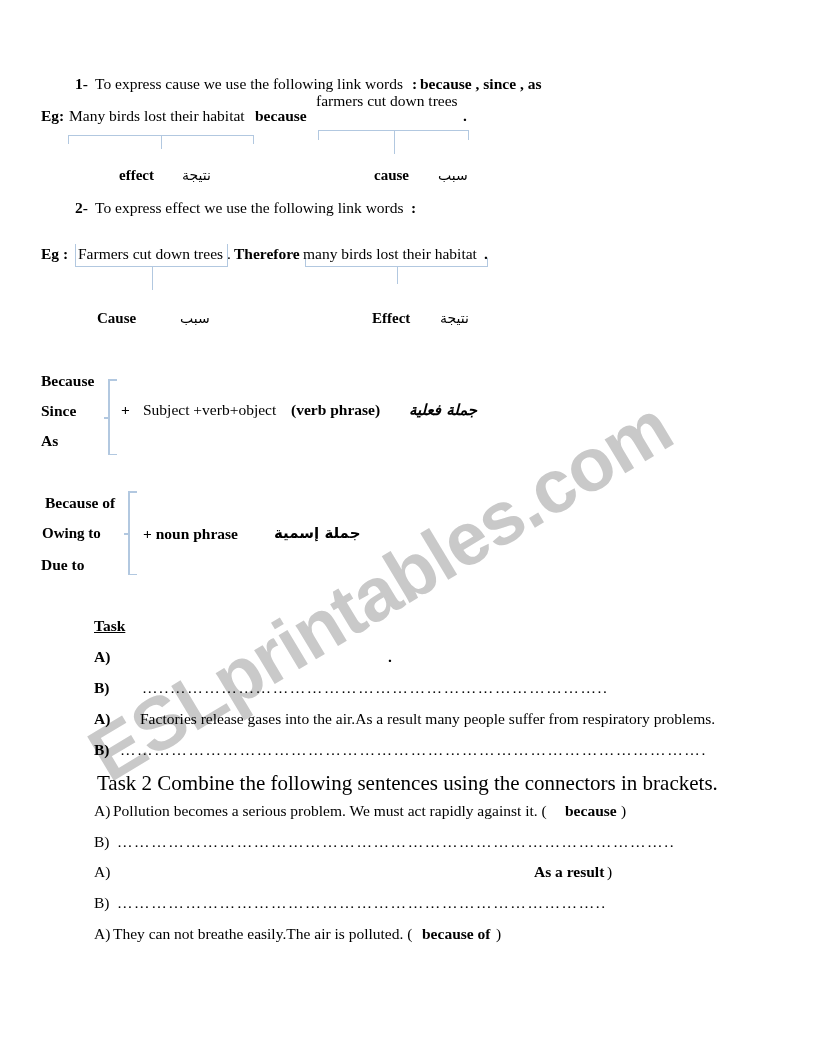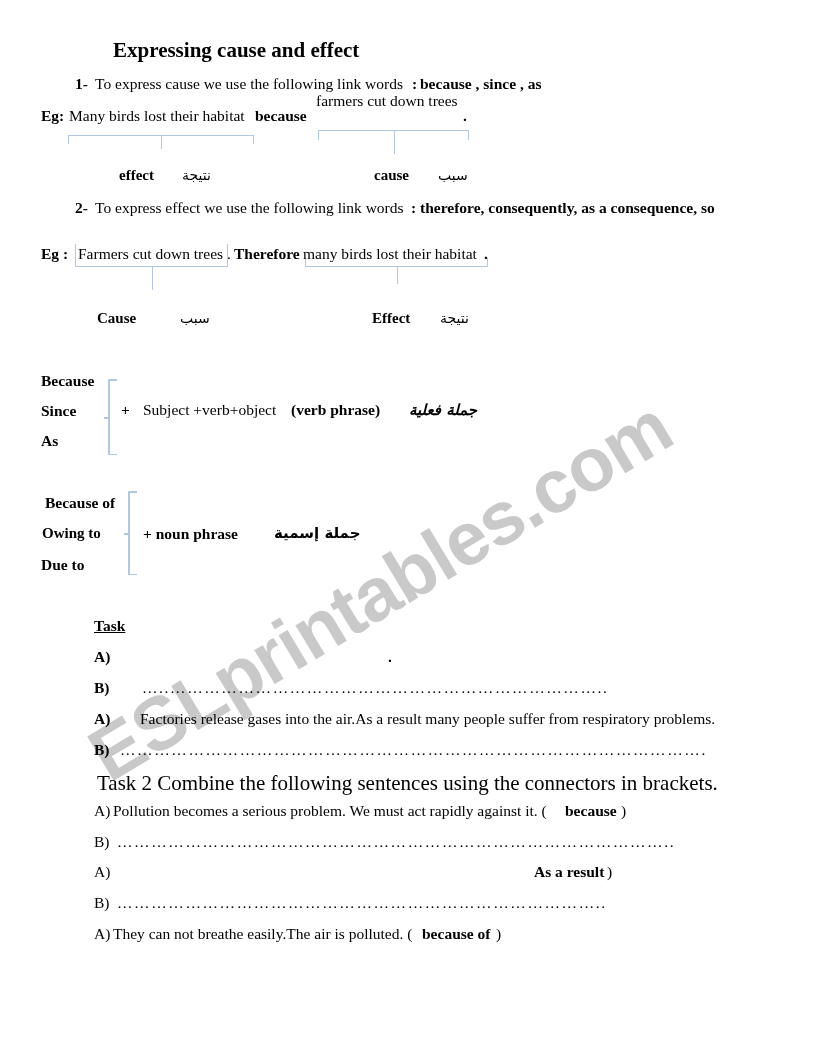--- a/index.html
+++ b/index.html
@@ -80,21 +80,20 @@
   .brace .bm  { height: 1.5px; left: 4px; width: 9px; bottom: 0; }
   .brace .mid { height: 1.5px; left: 0px; width: 5px; top: 50%; }
 </style>
 </head>
 <body>
 
 <div id="page">
 
   <div id="watermark">ESLprintables.com</div>
 
-  <div class="tx b" style="left:113px; top:38px; font-size:21px;">Expressing cause and effect</div>
 
   <div class="tx b" style="left:75px; top:75px; font-size:15.5px;">1-</div>
   <div class="tx" style="left:95px; top:75px; font-size:15.5px;">To express cause we use the following link words</div>
   <div class="tx b" style="left:412px; top:75px; font-size:15.5px;">:</div>
   <div class="tx b" style="left:420px; top:75px; font-size:15.5px;">because , since , as</div>
 
   <div class="tx b" style="left:41px; top:107px; font-size:15.5px;">Eg:</div>
   <div class="tx" style="left:69px; top:107px; font-size:15.5px;">Many birds lost their habitat</div>
   <div class="tx b" style="left:255px; top:107px; font-size:15.5px;">because</div>
   <div class="tx" style="left:316px; top:92px; font-size:15.5px;">farmers cut down trees</div>
@@ -114,21 +113,20 @@
   </div>
 
   <div class="tx b" style="left:119px; top:167px; font-size:15px;">effect</div>
   <div class="tx ar" style="left:182px; top:167px;">نتيجة</div>
   <div class="tx b" style="left:374px; top:167px; font-size:15px;">cause</div>
   <div class="tx ar" style="left:438px; top:167px;">سبب</div>
 
   <div class="tx b" style="left:75px; top:199px; font-size:15.5px;">2-</div>
   <div class="tx" style="left:95px; top:199px; font-size:15.5px;">To express effect we use the following link words</div>
   <div class="tx b" style="left:411px; top:199px; font-size:15.5px;">:</div>
-  <div class="tx b" style="left:420px; top:199px; font-size:15.5px;">therefore, consequently, as a consequence, so</div>
 
   <div class="tx b" style="left:41px; top:245px; font-size:15.5px;">Eg :</div>
   <div class="tx" style="left:78px; top:245px; font-size:15.5px;">Farmers cut down trees .</div>
   <div class="tx b" style="left:234px; top:245px; font-size:15.5px;">Therefore</div>
   <div class="tx" style="left:303px; top:245px; font-size:15.5px;">many birds lost their habitat</div>
   <div class="tx b" style="left:484px; top:245px; font-size:15.5px;">.</div>
 
   <div class="brk" style="left:75px; top:244px; width:153px; height:46px;">
     <i class="hbar" style="top:22px;"></i>
     <i class="leg" style="left:0;  top:0; height:23px;"></i>

